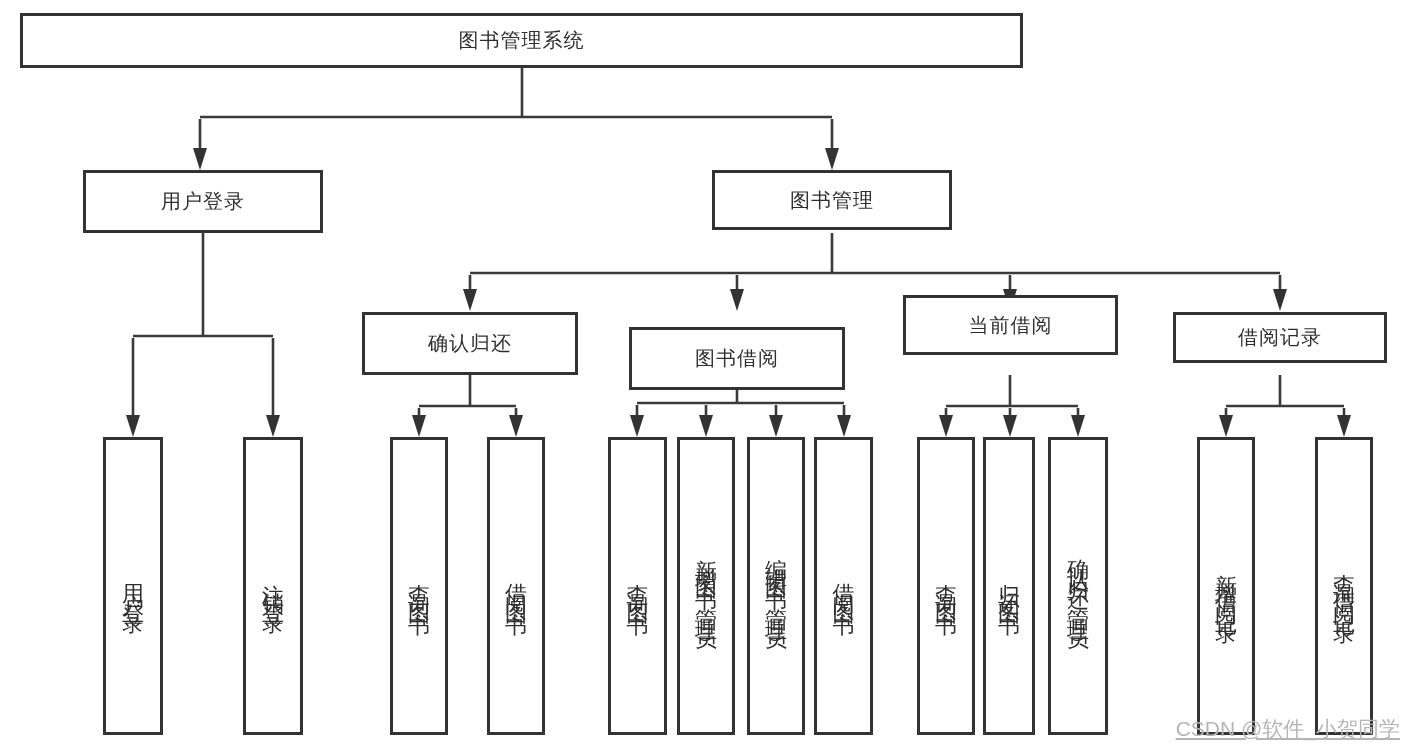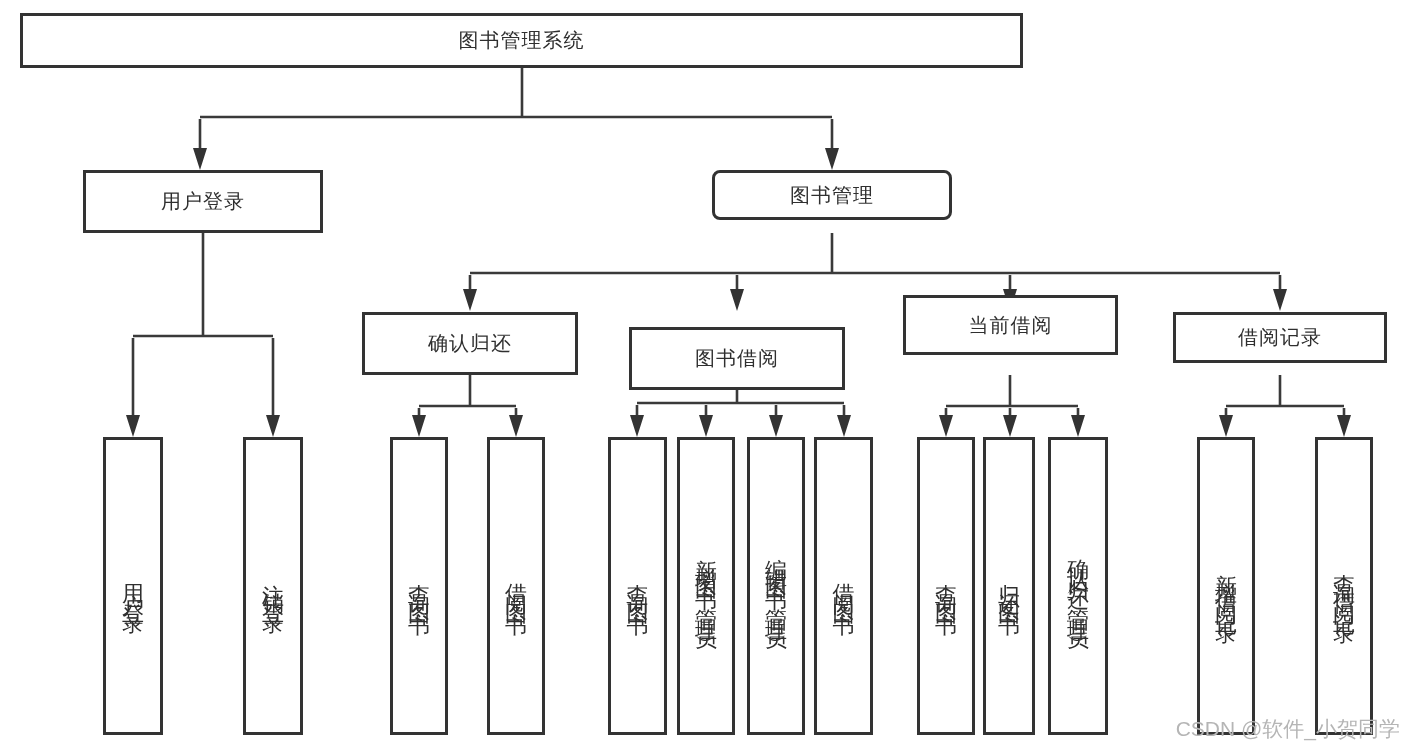--- a/index.html
+++ b/index.html
@@ -33,20 +33,21 @@
     letter-spacing:10px;
     white-space:nowrap;
   }
   .watermark{
     position:absolute;
     top:715px;right:5px;
     font-size:21px;
     color:var(--watermark,#b5b5b5);
     z-index:3;
     white-space:nowrap;
+    text-decoration:underline;
   }
 </style>
 </head>
 <body>
 
 <div class="canvas">
 
   <svg class="connectors" width="1405" height="747" viewBox="0 0 1405 747" aria-hidden="true">
     <path d="M522 68 V117 M200 117 H832 M200 119 V152 M832 119 V152
              M203 233 V336 M133 336 H273 M133 338 V419 M273 338 V419
@@ -67,21 +68,21 @@
              M1219 415 L1233 415 L1226 437 Z M1337 415 L1351 415 L1344 437 Z" fill="#333333" stroke="none"></path>
   </svg>
 
   <div class="box" style="left:20px;top:13px;width:1003px;height:55px;align-items:center;">
     <span class="h-label">图书管理系统</span>
   </div>
 
   <div class="box" style="left:83px;top:170px;width:240px;height:63px;">
     <span class="h-label">用户登录</span>
   </div>
-  <div class="box" style="left:712px;top:170px;width:240px;height:50px;border-radius:8px;">
+  <div class="box" style="left:712px;top:170px;width:240px;height:60px;">
     <span class="h-label">图书管理</span>
   </div>
 
   <div class="box" style="left:362px;top:312px;width:216px;height:63px;">
     <span class="h-label">确认归还</span>
   </div>
   <div class="box" style="left:629px;top:312px;width:216px;height:63px;margin-top:15px;">
     <span class="h-label">图书借阅</span>
   </div>
   <div class="box" style="left:903px;top:295px;width:215px;height:60px;">

